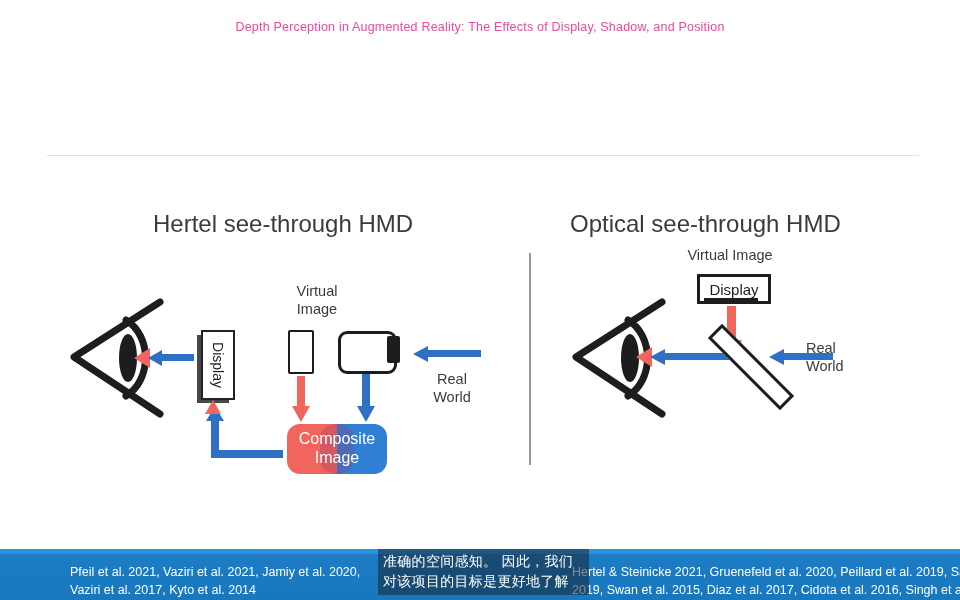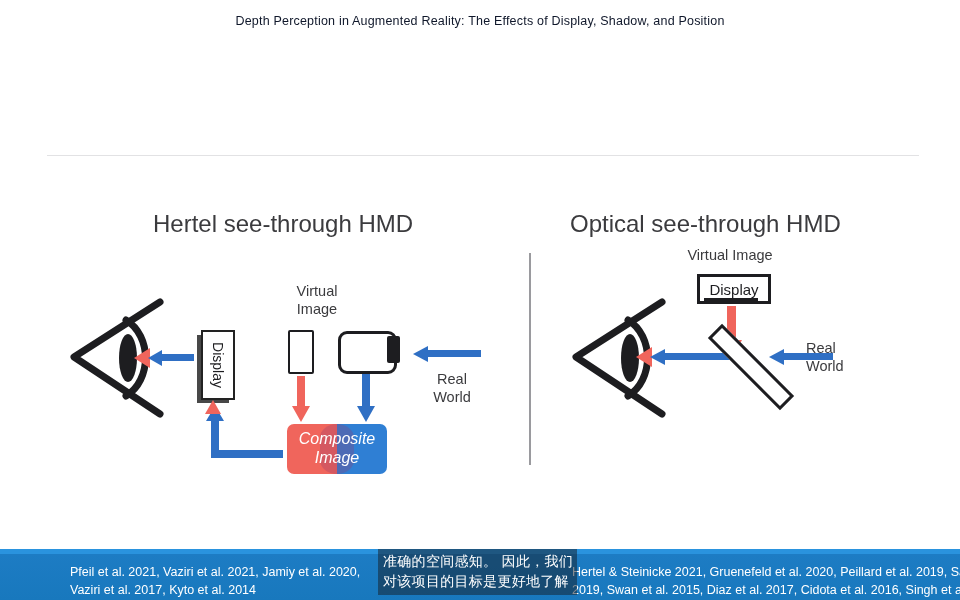--- a/index.html
+++ b/index.html
@@ -5,22 +5,22 @@
   html,body{margin:0;padding:0;}
   body{
     width:960px;height:600px;background:#ffffff;
     font-family:"Liberation Sans", sans-serif;
     overflow:hidden;position:relative;
   }
   .slide{position:absolute;inset:0;background:#fff;}
 
   
   .running-head{
-    position:absolute;top:14px;left:0;width:960px;text-align:center;
-    font-size:12.5px;color:#0f172a;letter-spacing:.2px;white-space:nowrap;
+    position:absolute;top:20px;left:0;width:960px;text-align:center;
+    font-size:12.5px;color:#ec4899;letter-spacing:.2px;white-space:nowrap;
   }
 
   
   .slide-title{
     position:absolute;top:57px;left:18px;
     font-size:48px;font-weight:400;color:#3f3f42;letter-spacing:-0.5px;
     white-space:nowrap;
   }
   .title-rule{
     position:absolute;top:155px;left:47px;width:872px;height:1px;
@@ -76,21 +76,21 @@
   }
 
   
   .cam-body{
     position:absolute;border:3px solid #1d1d20;background:#fff;border-radius:9px;
   }
   .cam-lens{position:absolute;background:#1d1d20;border-radius:2px;}
 
   
   .composite{
-    position:absolute;border-radius:7px;overflow:hidden;font-style:italic;
+    position:absolute;border-radius:13px;overflow:hidden;
   }
   .composite .half-l{position:absolute;left:0;top:0;width:50%;height:100%;background:#f0655c;}
   .composite .half-r{position:absolute;right:0;top:0;width:50%;height:100%;background:#2f7fd4;}
   .composite .blend{
     position:absolute;left:50%;top:0;width:34px;height:100%;
     transform:translateX(-50%);background:rgba(150,60,110,.30);
     border-radius:50%/14px;
   }
   .composite .ctext{
     position:absolute;inset:0;display:flex;flex-direction:column;
@@ -112,21 +112,21 @@
     position:absolute;top:15px;font-size:12.5px;color:#ffffff;line-height:1.42;
     white-space:pre-line;
   }
   #cite-left{left:70px;}
   #cite-right{left:572px;width:420px;}
 
   
   .subtitle{
     position:absolute;left:378px;top:549px;
     background:rgba(22,32,44,.52);
-    padding:2px 4px 3px 5px;
+    padding:2px 16px 3px 5px;
     color:#ffffff;font-size:14px;line-height:1.45;
     white-space:pre-line;letter-spacing:.3px;
   }
 </style>
 </head>
 <body>
 
 <div class="slide">
 
   <div class="running-head">Depth Perception in Augmented Reality:  The Effects of Display, Shadow, and Position</div>

